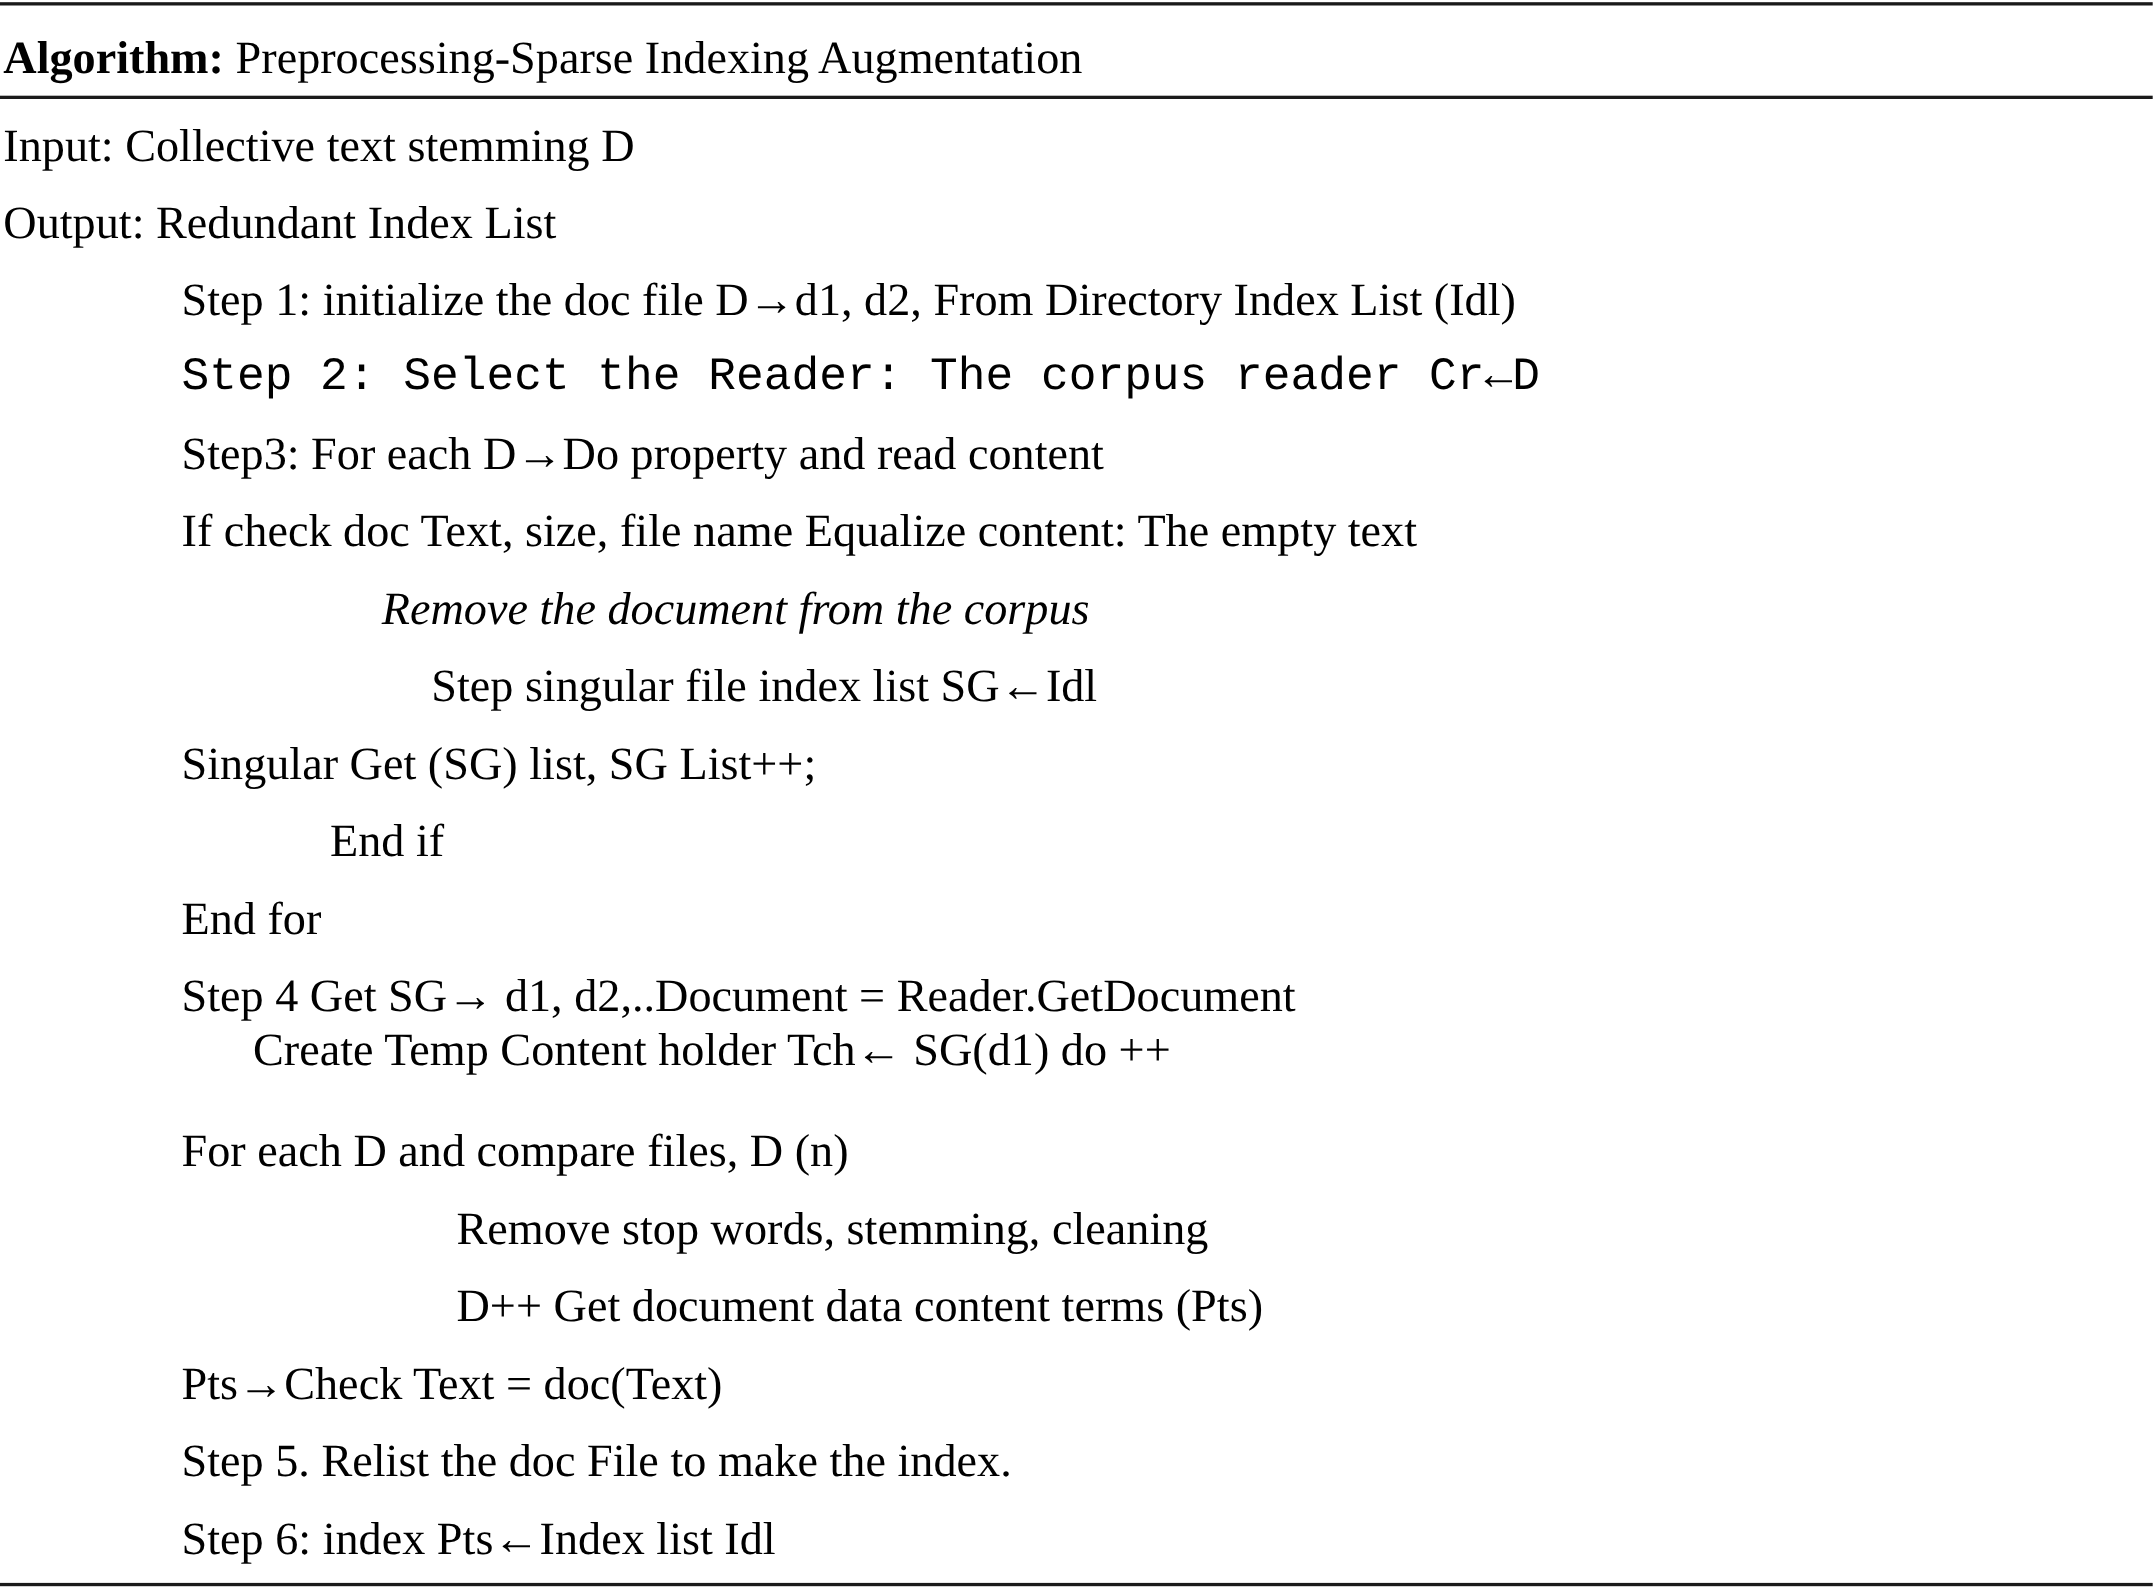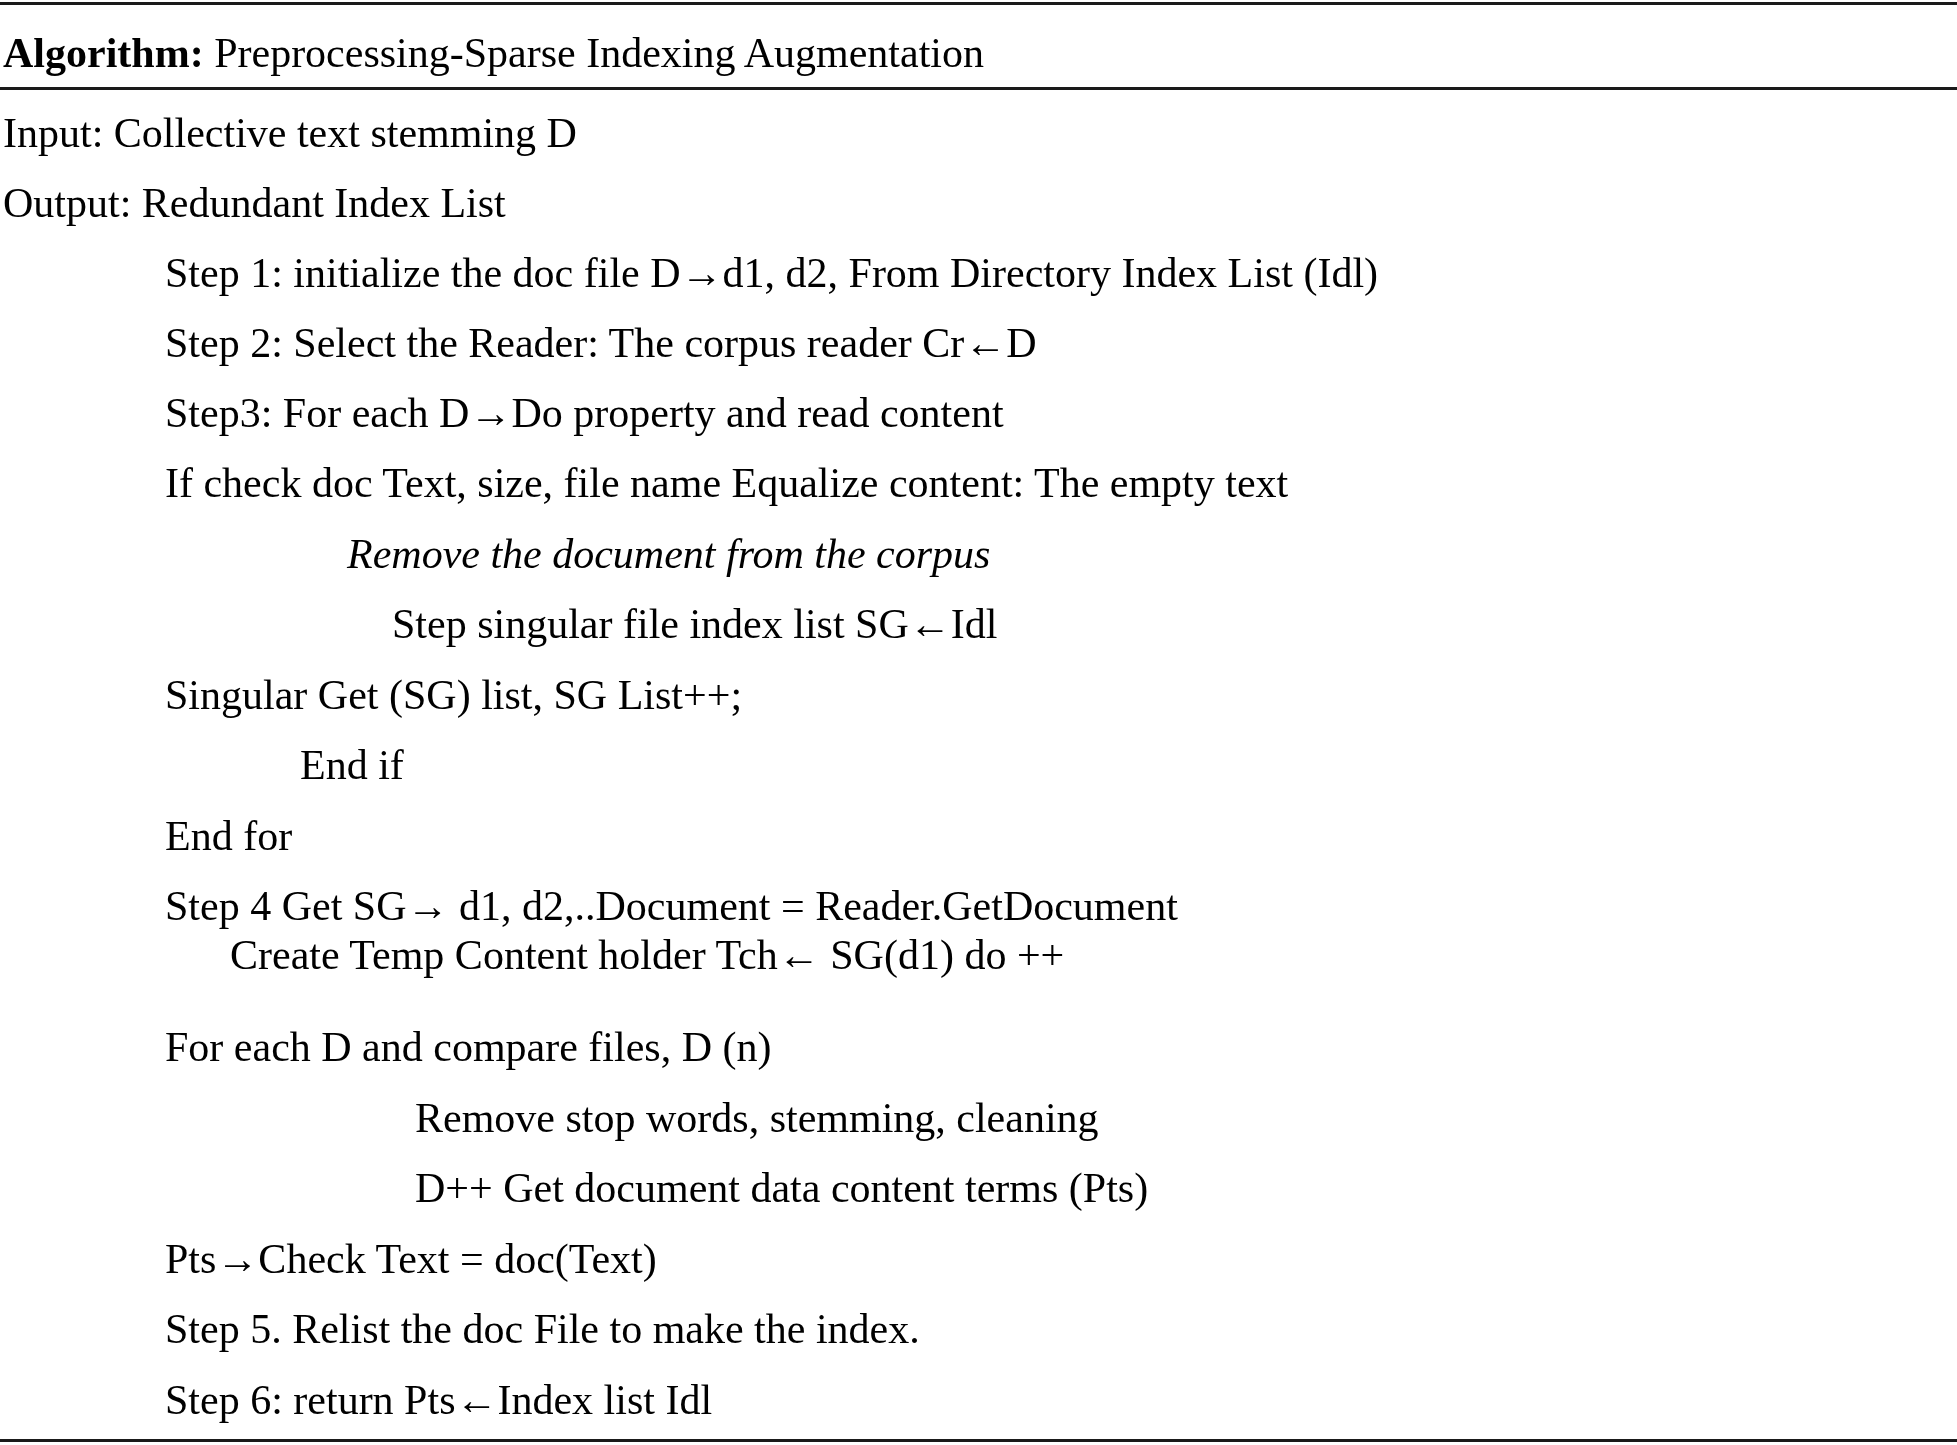--- a/index.html
+++ b/index.html
@@ -26,31 +26,31 @@
   <span class="title-bold">Algorithm:</span><span> Preprocessing-Sparse Indexing Augmentation</span>
 </div>
 
 <div class="rule" style="top:87px;"></div>
 
 <div class="line" style="left:3px; top:112px;">Input: Collective text stemming D</div>
 <div class="line" style="left:3px; top:182px;">Output: Redundant Index List</div>
 
 <div id="steps">
     <div class="line" style="left: 165px; top: 252px;">Step 1: initialize the doc file D→d1, d2, From Directory Index List (Idl)</div>
-    <div class="line" style="left: 165px; top: 322px;">Step 2: Select the Reader: The corpus reader Cr←D</div>
+    <div class="line" style="left: 165px; top: 322px; font-family: Liberation Mono, monospace;">Step 2: Select the Reader: The corpus reader Cr←D</div>
     <div class="line" style="left: 165px; top: 392px;">Step3: For each D→Do property and read content</div>
     <div class="line" style="left: 165px; top: 462px;">If check doc Text, size, file name Equalize content: The empty text</div>
     <div class="line" style="left: 347px; top: 533px; font-style: italic;">Remove the document from the corpus</div>
     <div class="line" style="left: 392px; top: 603px;">Step singular file index list SG←Idl</div>
     <div class="line" style="left: 165px; top: 674px;">Singular Get (SG) list, SG List++;</div>
     <div class="line" style="left: 300px; top: 744px;">End if</div>
     <div class="line" style="left: 165px; top: 815px;">End for</div>
     <div class="line" style="left: 165px; top: 885px;">Step 4 Get SG→ d1, d2,..Document = Reader.GetDocument</div>
     <div class="line" style="left: 186px; top: 934px; margin-left: 44px;">Create Temp Content holder Tch← SG(d1) do ++</div>
     <div class="line" style="left: 165px; top: 1026px;">For each D and compare files, D (n)</div>
     <div class="line" style="left: 415px; top: 1097px;">Remove stop words, stemming, cleaning</div>
     <div class="line" style="left: 415px; top: 1167px;">D++ Get document data content terms (Pts)</div>
     <div class="line" style="left: 165px; top: 1238px;">Pts→Check Text = doc(Text)</div>
     <div class="line" style="left: 165px; top: 1308px;">Step 5. Relist the doc File to make the index.</div>
-    <div class="line" style="left: 165px; top: 1379px;">Step 6: return Pts←Index list Idl</div>
+    <div class="line" style="left: 165px; top: 1379px;">Step 6: index Pts←Index list Idl</div>
   </div>
 
 <div class="rule" style="top:1439px;"></div>
 
 </body></html>

